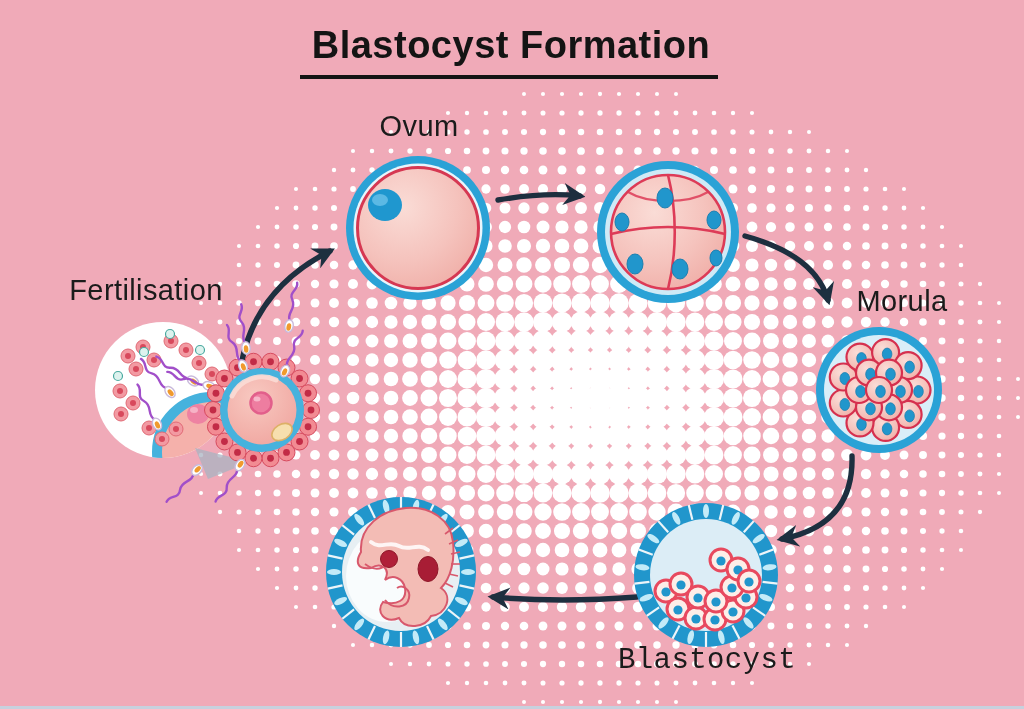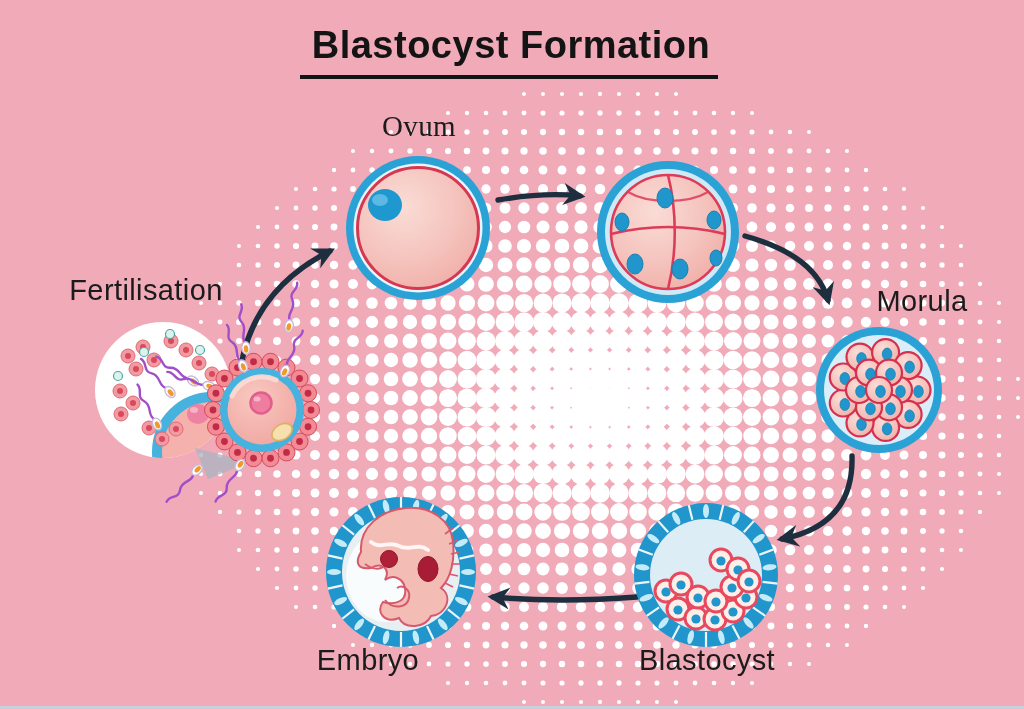--- a/index.html
+++ b/index.html
@@ -6,24 +6,24 @@
   body{width:1024px;height:709px;overflow:hidden;position:relative;
        font-family:"Liberation Sans",sans-serif;}
   #stage-area{position:absolute;inset:0;}
   #bg{position:absolute;inset:0;}
   #canvas{position:absolute;left:0;top:0;}
   .page-title{position:absolute;left:511px;top:24px;transform:translateX(-50%);
       font-size:38px;font-weight:700;letter-spacing:.5px;white-space:nowrap;}
   .title-underline{position:absolute;left:300px;top:75px;width:418px;height:4px;background:#141414;}
   .stage-label{position:absolute;transform:translateX(-50%);font-size:29px;font-weight:400;
       letter-spacing:.4px;color:#1b1b1b;white-space:nowrap;}
-  #label-ovum{left:419px;top:110px;font-family:Liberation Serif, serif;}
+  #label-ovum{left:419px;top:110px;}
   #label-zygote{left:669px;top:107px;}
-  #label-morula{left:902px;top:285px;margin-left:20px;}
-  #label-blastocyst{left:707px;top:644px;}
+  #label-morula{left:902px;top:285px;}
+  #label-blastocyst{left:707px;top:644px;font-family:Liberation Mono, monospace;}
   #label-embryo{left:368px;top:644px;}
   #label-fertilisation{left:146px;top:274px;}
   .bottom-strip{position:absolute;left:0;bottom:0;width:1024px;height:3px;background:#c7d1de;}
 </style>
 </head>
 <body>
 
 <div id="stage-area">
   <div id="bg" style="background: rgb(240, 170, 184);"></div>
 
@@ -1519,15 +1519,14 @@
       <ellipse cx="27" cy="-3" rx="10" ry="12.5" fill="#a81d35" stroke="#8f1628" stroke-width="1"></ellipse>
     </g>
   </svg>
 
   <div class="page-title" style="color: rgb(20, 20, 20);">Blastocyst Formation</div>
   <div class="title-underline"></div>
   <div class="stage-label" id="label-fertilisation">Fertilisation</div>
   <div class="stage-label" id="label-ovum">Ovum</div>
   <div class="stage-label" id="label-morula">Morula</div>
   <div class="stage-label" id="label-blastocyst">Blastocyst</div>
-  <div class="stage-label" id="label-embryo">Embryo</div>
   <div class="bottom-strip"></div>
 </div>
 
 </body></html>

